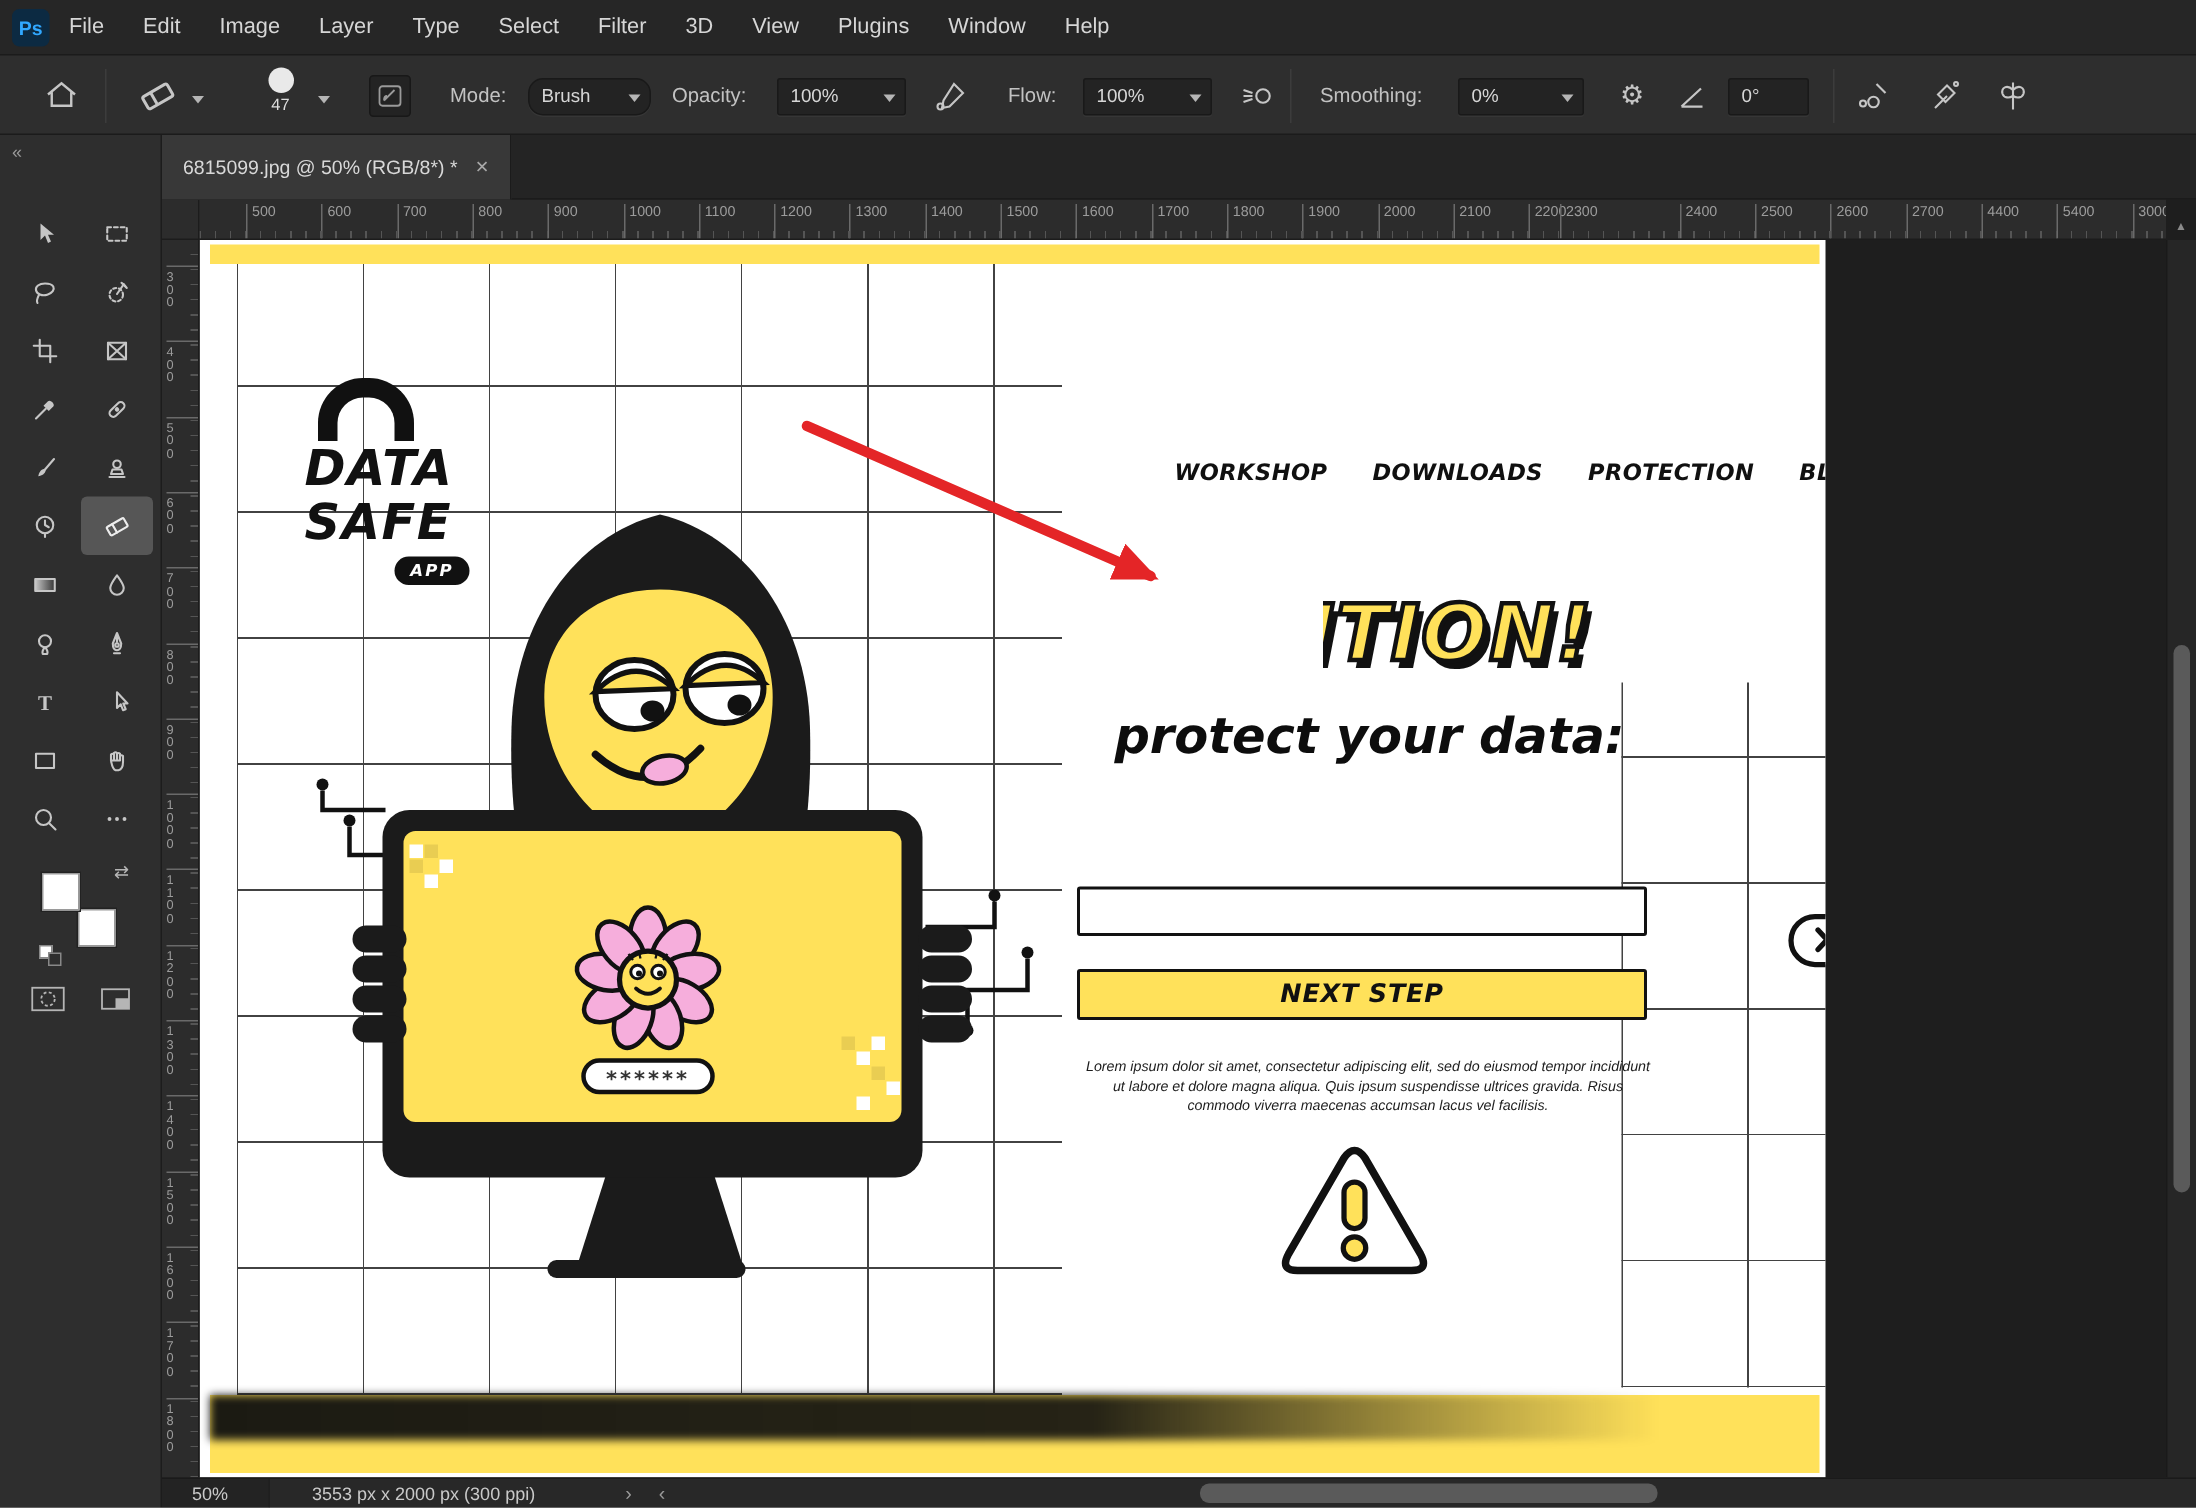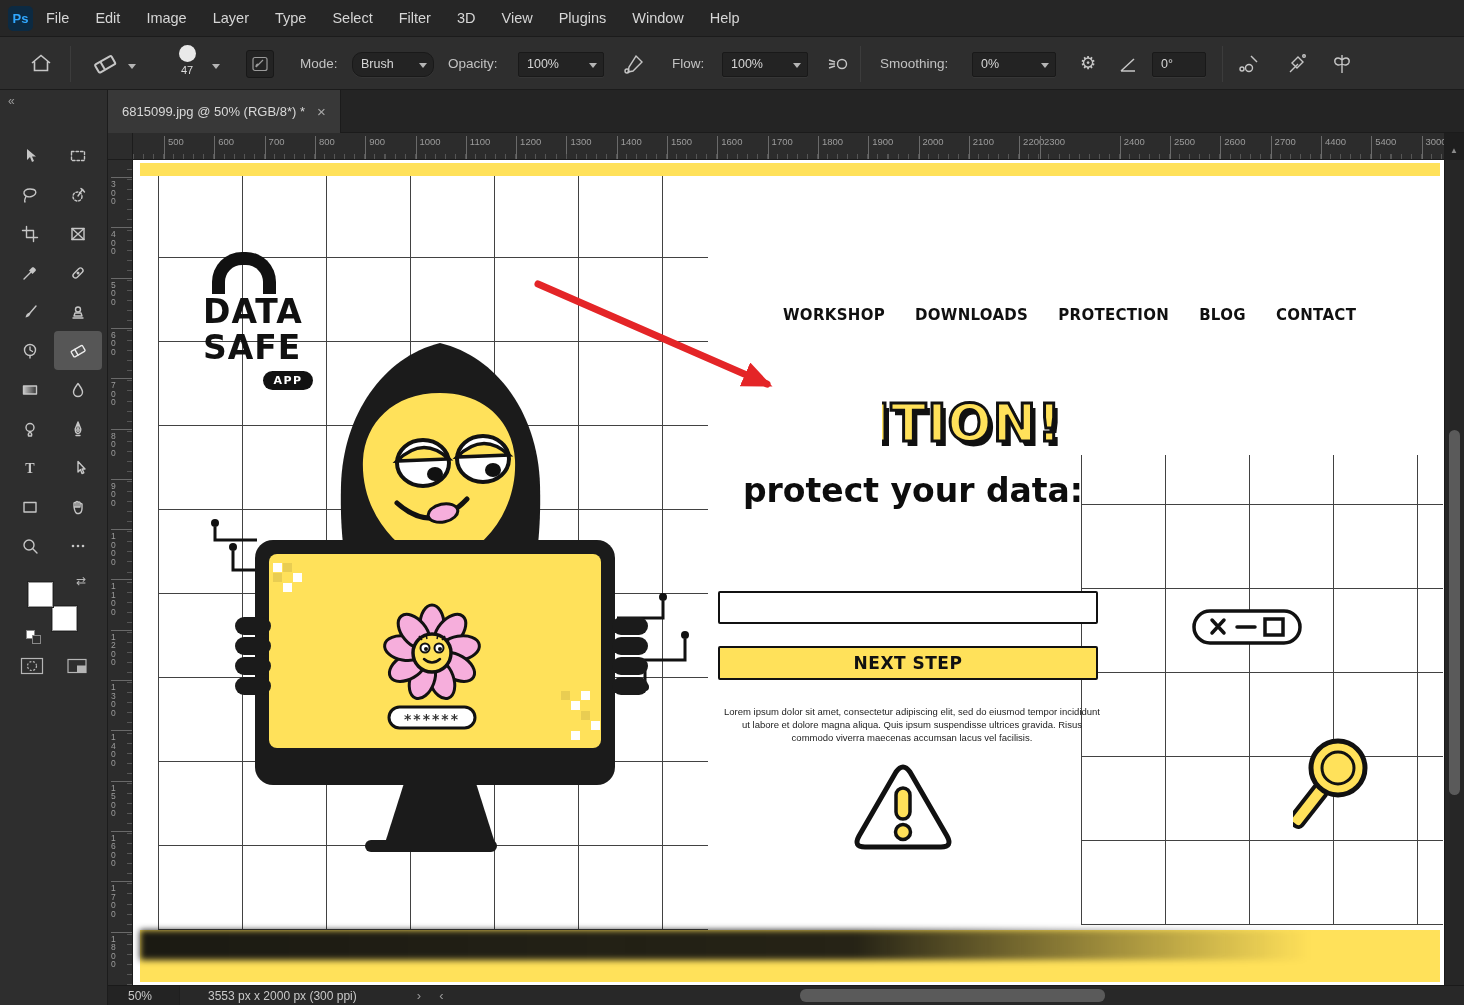--- a/index.html
+++ b/index.html
@@ -48,21 +48,21 @@
 
   .ruler-corner { position:absolute; left:108px; top:133px; width:25px; height:27px; background:#2c2c2c; border-right:1px solid #1c1c1c; border-bottom:1px solid #1c1c1c; z-index:26; }
   .ruler-h { position:absolute; left:133px; top:133px; width:1311px; height:27px; background:#2c2c2c; border-bottom:1px solid #1c1c1c; overflow:hidden; z-index:26; }
   .ruler-h::after { content:''; position:absolute; left:0; right:0; bottom:0; height:5px; background:repeating-linear-gradient(90deg,#555 0 1px,transparent 1px 10.06px); }
   .htick { position:absolute; top:3px; bottom:0; border-left:1px solid #6a6a6a; color:#9c9c9c; font-size:9.5px; padding-left:3px; }
   .ruler-v { position:absolute; left:108px; top:160px; width:25px; height:825px; background:#2c2c2c; border-right:1px solid #1c1c1c; overflow:hidden; z-index:26; }
   .ruler-v::after { content:''; position:absolute; top:0; bottom:0; right:0; width:5px; background:repeating-linear-gradient(0deg,#555 0 1px,transparent 1px 10.06px); }
   .vtick { position:absolute; left:3px; right:0; border-top:1px solid #6a6a6a; color:#9c9c9c; font-size:8.5px; line-height:8.5px; white-space:pre-line; padding-top:2px; }
 
   
-  .canvas { position:absolute; left:133px; top:160px; width:1311px; height:825px; background:#fff; overflow:hidden; z-index:10; }
+  .canvas { position:absolute; left:133px; top:160px; width:1084px; height:825px; background:#fff; overflow:hidden; z-index:10;font-style:italic; }
   .c-abs { position:absolute; }
   .strip-top { left:7px; right:4px; top:3px; height:13px; background:#FFE15A; }
   .grid { background-image:repeating-linear-gradient(90deg,#222 0 1px,transparent 1px 84px),repeating-linear-gradient(0deg,#222 0 1px,transparent 1px 84px); opacity:.85; }
   .grid-left { left:25px; top:16px; width:550px; height:754px; }
   .grid-right { left:948px; top:295px; width:362px; height:470px; }
 
   .logo { left:70px; top:92px; color:#111; }
   .shackle { width:64px; height:42px; border:13px solid #111; border-bottom:none; border-radius:30px 30px 0 0; margin-left:9px; }
   .logo-line { font-family:"DejaVu Sans",sans-serif; font-weight:900; font-size:33px; line-height:36px; letter-spacing:1px; }
   .logo-badge { margin:5px 0 0 60px; width:50px; height:19px; background:#111; color:#fff; border-radius:10px; font-size:11px; font-weight:800; letter-spacing:1.5px; display:flex; align-items:center; justify-content:center; font-family:"DejaVu Sans",sans-serif; }

